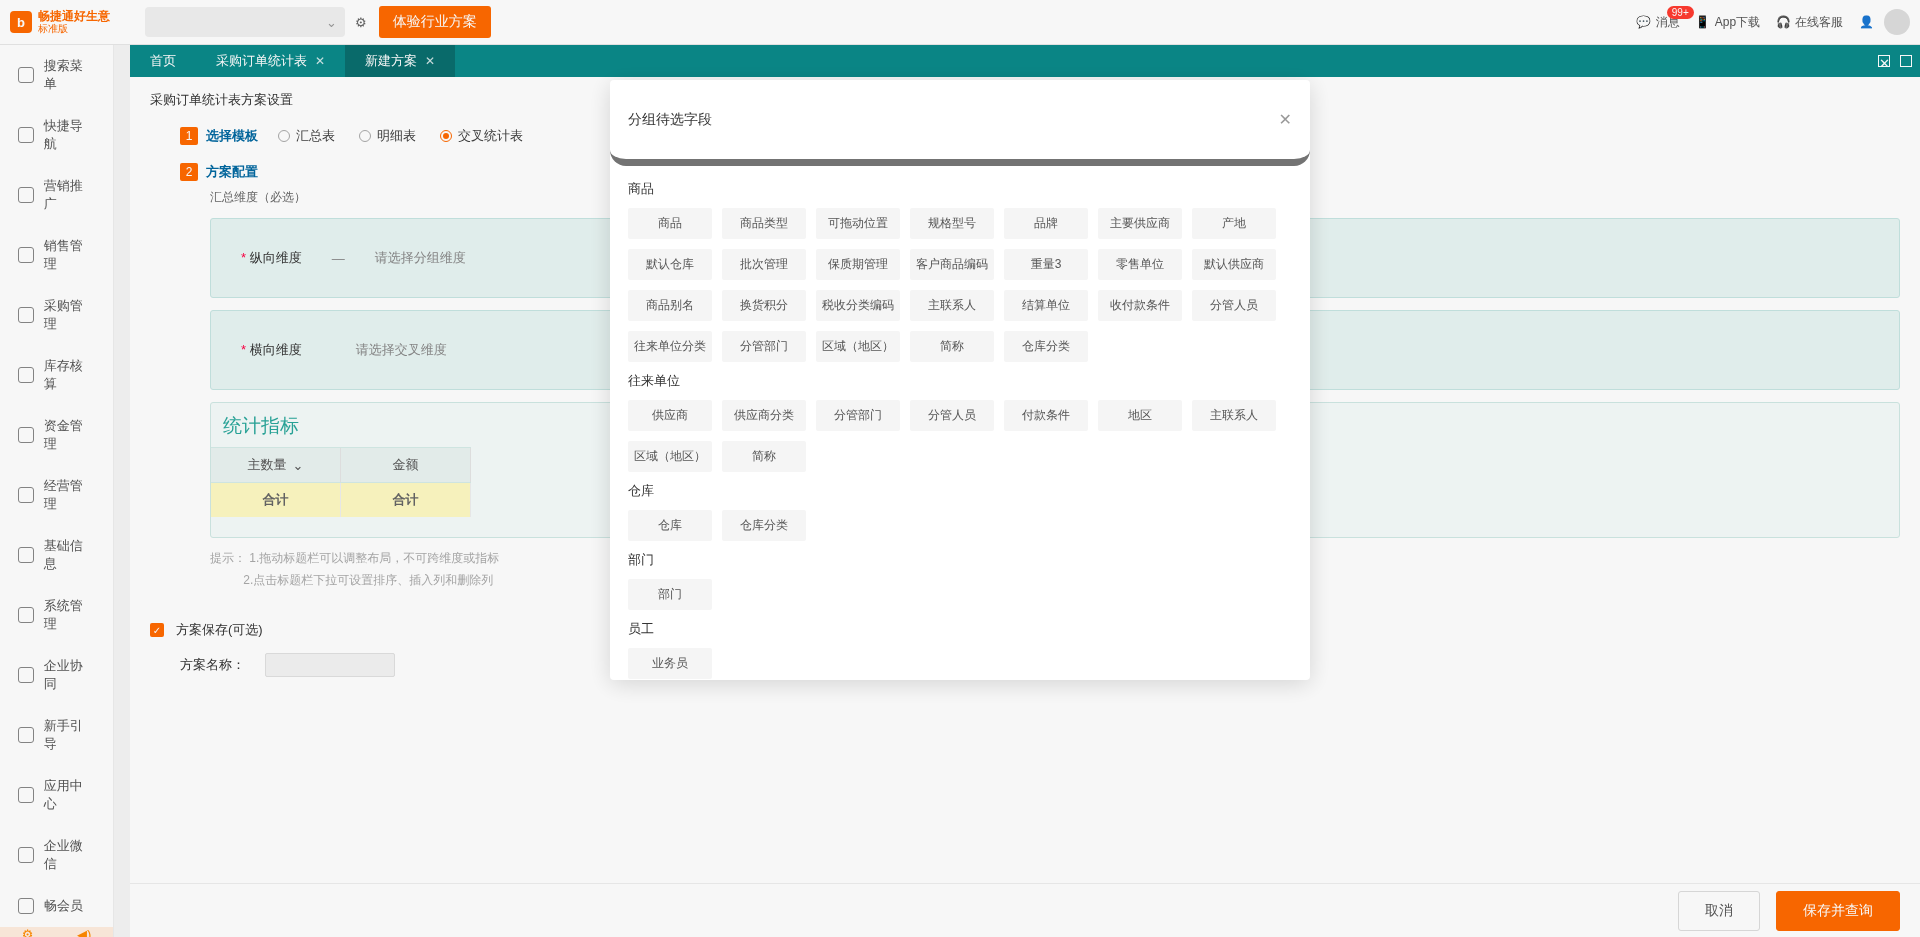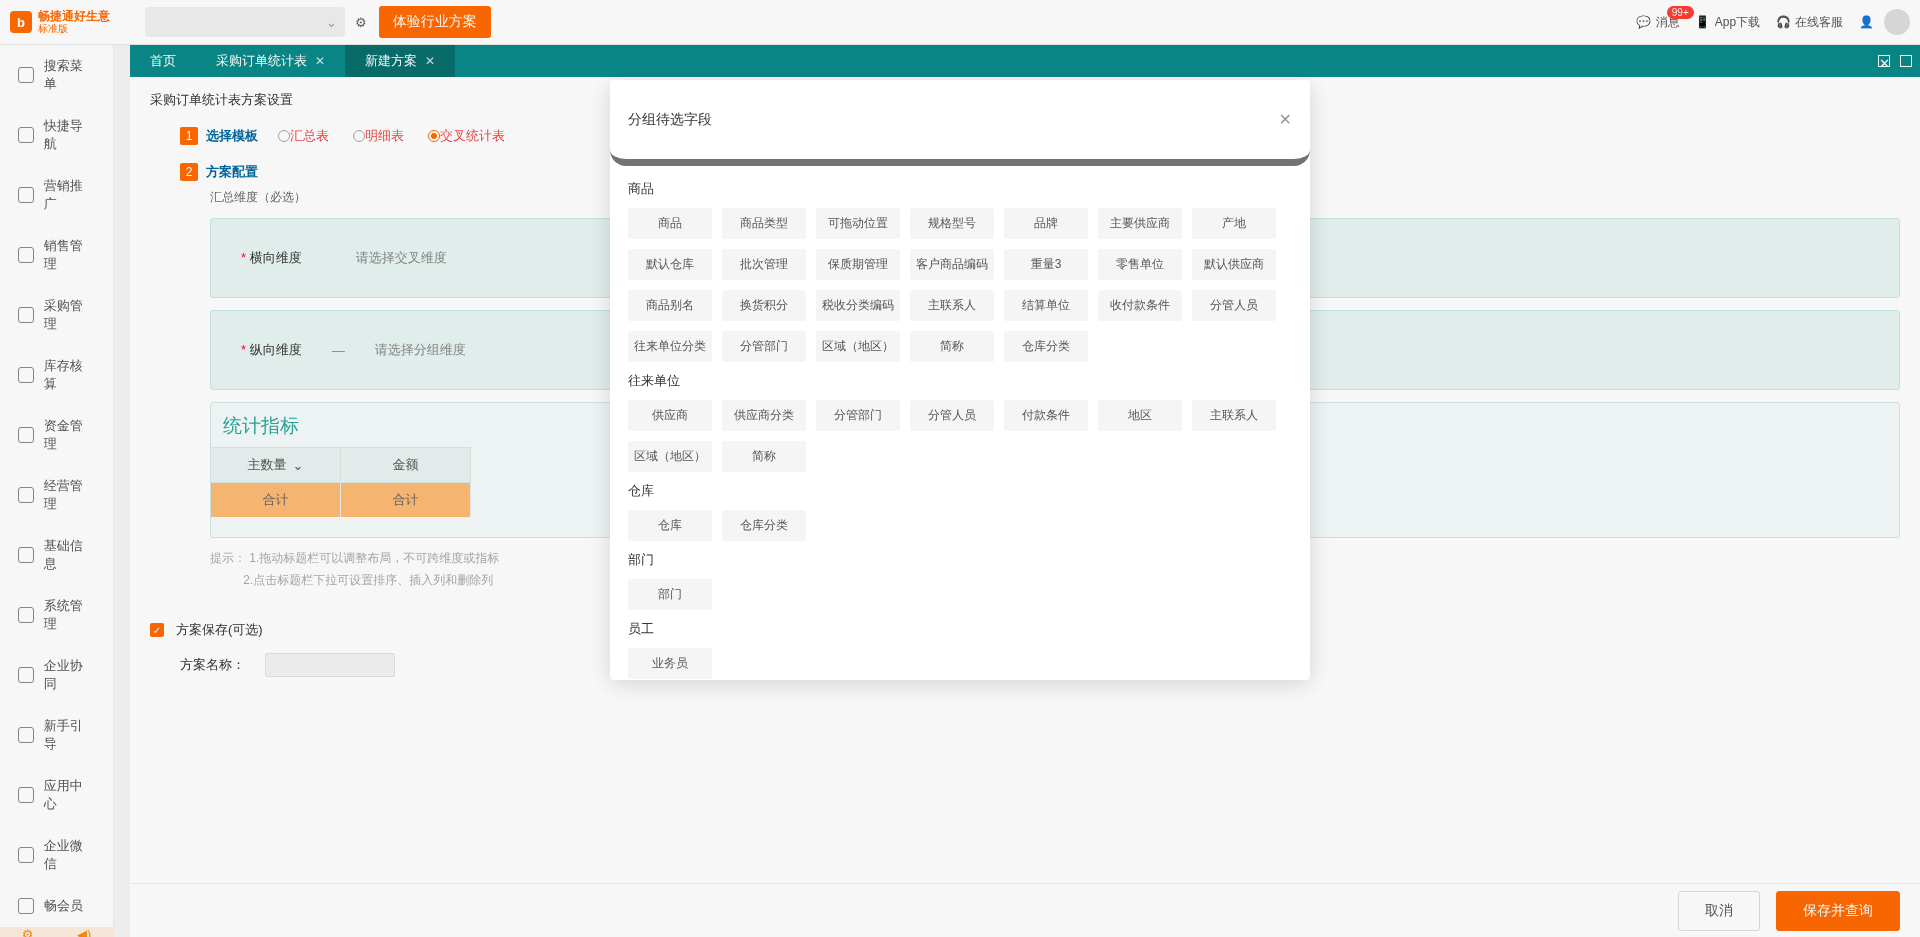--- a/index.html
+++ b/index.html
@@ -34,21 +34,21 @@
 .tabs-bar .tabs-right { margin-left:auto; display:flex; align-items:center; padding-right:8px; gap:10px;}
 .tabs-bar .tabs-right .ticon { width:12px; height:12px; border:1px solid #fff; }
 
 
 .main { position: fixed; left:130px; right:0; top:77px; bottom:0; background:#fff; overflow:auto; padding:14px 20px 80px 20px; }
 .page-title { font-size:13px; color:#333; margin-bottom:14px; }
 .step-row { display:flex; align-items:center; gap:8px; margin:18px 0 8px 30px; font-size:13px; }
 .step-num { background:#ff6a00; color:#fff; width:18px; height:18px; display:flex; align-items:center; justify-content:center; font-size:12px; border-radius:2px; }
 .step-label { font-weight:bold; color:#0369a1; }
 .radio-group { display:flex; gap:24px; margin-left:12px; }
-.radio { display:flex; align-items:center; color:#ef4444;}
+.radio { display:flex; align-items:center; gap:6px; color:#404040;}
 .radio .dot { width:12px; height:12px; border:1px solid #aaa; border-radius:50%; display:inline-flex; align-items:center; justify-content:center;}
 .radio.sel .dot { border-color:#ff6a00; }
 .radio.sel .dot::after { content:''; width:6px; height:6px; background:#ff6a00; border-radius:50%; }
 
 .section-sub { margin:6px 0 0 60px; font-size:12px; color:#666; }
 .dim-box { margin:12px 0 12px 60px; border:1px solid #c7e6e3; background:#e8f5f3; border-radius:3px; height:80px; display:flex; align-items:center; padding:0 30px; gap:30px; width:calc(100% - 60px); }
 .dim-label { color:#333; font-size:13px; }
 .dim-label::before { content:'* '; color:#f04; }
 .dim-dash { color:#888; }
 .dim-hint { color:#888; }
@@ -56,21 +56,21 @@
 .legend-row { margin:16px 0 8px 60px; display:flex; align-items:center; gap:4px; font-size:12px; color:#666; }
 .legend-swatch { width:20px; height:12px; border-radius:2px; display:inline-block; margin:0 4px; }
 .sw-green { background:#c6e9e4; }
 .sw-gray { background:#e0e0e0; }
 
 .indicator-box { margin:8px 0 8px 60px; border:1px solid #d0e9e5; background:#f5fbfa; border-radius:3px; width:calc(100% - 60px); padding:10px 0 20px 0;}
 .ind-title { color:#2aa79b; font-size:19px; padding:0 12px 8px 12px;}
 .ind-table { display:flex; border-top:1px solid #d5ece8; border-bottom:1px solid #d5ece8; background:#fff; width:260px;}
 .ind-th { padding:8px 12px; font-size:13px; color:#555; text-align:center; border-right:1px solid #e5e5e5; background:#eaf3f1; flex:1; display:flex; align-items:center; justify-content:center; gap:6px;}
 .ind-row2 { display:flex; width:260px; }
-.ind-td { flex:1; padding:8px 12px; text-align:center; border-right:1px solid #eee; background:#fdba74; color:#666; }
+.ind-td { flex:1; padding:8px 12px; text-align:center; border-right:1px solid #eee; background:#fef9c3; color:#666;font-weight:bold; }
 
 .tips { margin:10px 0 0 60px; font-size:12px; color:#aaa; line-height:1.8; }
 
 .save-section { margin-top:30px; display:flex; align-items:center; gap:12px; flex-wrap:wrap; }
 .checkbox { width:14px; height:14px; background:#ff6a00; border-radius:2px; display:inline-flex; align-items:center; justify-content:center; color:#fff; font-size:10px; }
 .save-label-input { display:flex; align-items:center; gap:20px; margin-top:10px; }
 .save-input { width:130px; height:24px; background:#f3f3f3; border:1px solid #e0e0e0; border-radius:2px; }
 
 
 .action-bar { position:fixed; left:130px; right:0; bottom:0; height:54px; background:#fff; border-top:1px solid #eee; display:flex; align-items:center; justify-content:flex-end; gap:16px; padding-right:20px; }
@@ -240,28 +240,28 @@
       </div>
   </div>
 
   <div class="step-row">
     <span class="step-num">2</span>
     <span class="step-label">方案配置</span>
   </div>
   <div class="section-sub">汇总维度（必选）</div>
 
   <div class="dim-box">
-    <span class="dim-label">横向维度</span>
-    <span class="dim-hint" style="margin-left:24px;">请选择交叉维度</span>
-  </div>
-
-  <div class="dim-box">
     <span class="dim-label">纵向维度</span>
     <span class="dim-dash">—</span>
     <span class="dim-hint">请选择分组维度</span>
+  </div>
+
+  <div class="dim-box">
+    <span class="dim-label">横向维度</span>
+    <span class="dim-hint" style="margin-left:24px;">请选择交叉维度</span>
   </div>
 
 
   <div class="indicator-box">
     <div class="ind-title">统计指标</div>
     <div class="ind-table">
       <div class="ind-th">
         <span>主数量</span>
         <span>⌄</span>
       </div>

